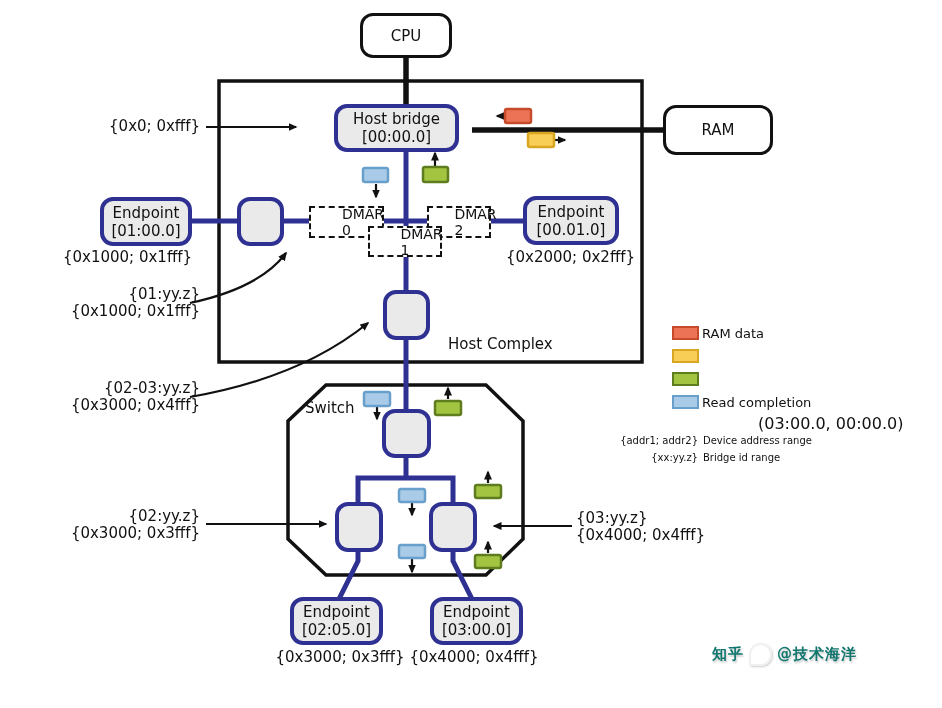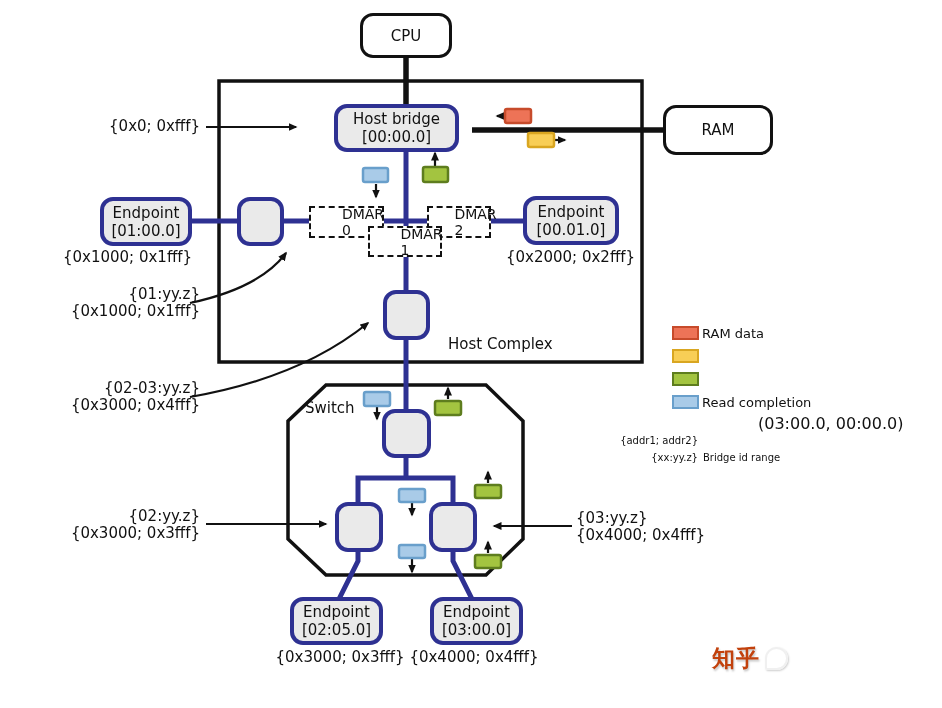--- a/index.html
+++ b/index.html
@@ -20,21 +20,21 @@
   .lsw{width:27px;height:14px;box-sizing:border-box;margin-right:3px;border:2.5px solid;}
   .sw-orange{background:#ED7357;border-color:#C74B2B;}
   .sw-yellow{background:#F8CE56;border-color:#D9A621;}
   .sw-green{background:#A3C440;border-color:#5E7D1E;}
   .sw-blue{background:#A9CBE8;border-color:#699FCB;}
   .lsub{margin:-3px 0 0 86px;font-size:16px;}
   .notation{position:absolute;left:558px;top:435px;font-size:10px;}
   .nrow{display:flex;margin-bottom:6px;}
   .nkey{width:140px;text-align:right;margin-right:5px;}
   .watermark{position:absolute;left:712px;top:643px;display:flex;align-items:center;gap:5px;
-             font-size:23px;font-weight:bold;letter-spacing:1px;color:#c2410c;
+             font-size:15px;font-weight:bold;letter-spacing:1px;color:#0f766e;
              text-shadow:1px 1.5px 2px #c9c9c9;}
   .wm-logo{display:inline-block;width:19px;height:19px;border-radius:50% 50% 50% 2px;
            border:2.5px solid #f0f0f0;box-shadow:1px 1px 2px #cfcfcf;}
 </style>
 </head>
 <body>
 
 <div id="stage">
 
   <svg id="lines" width="942" height="708" viewBox="0 0 942 708">
@@ -187,25 +187,27 @@
     <div class="lrow">
       <span class="lsw sw-blue"></span>
       <span>Read completion</span>
     </div>
     <div class="lsub">(03:00.0, 00:00.0)</div>
   </div>
 
   <div class="notation">
     <div class="nrow">
       <span class="nkey">{addr1; addr2}</span>
+      <span>Device address range</span>
     </div>
     <div class="nrow">
       <span class="nkey">{xx:yy.z}</span>
       <span>Bridge id range</span>
     </div>
   </div>
 
   <div class="watermark">
     <span>知乎</span>
     <span class="wm-logo"></span>
+    <span>@技术海洋</span>
   </div>
 
 </div>
 
 </body></html>

